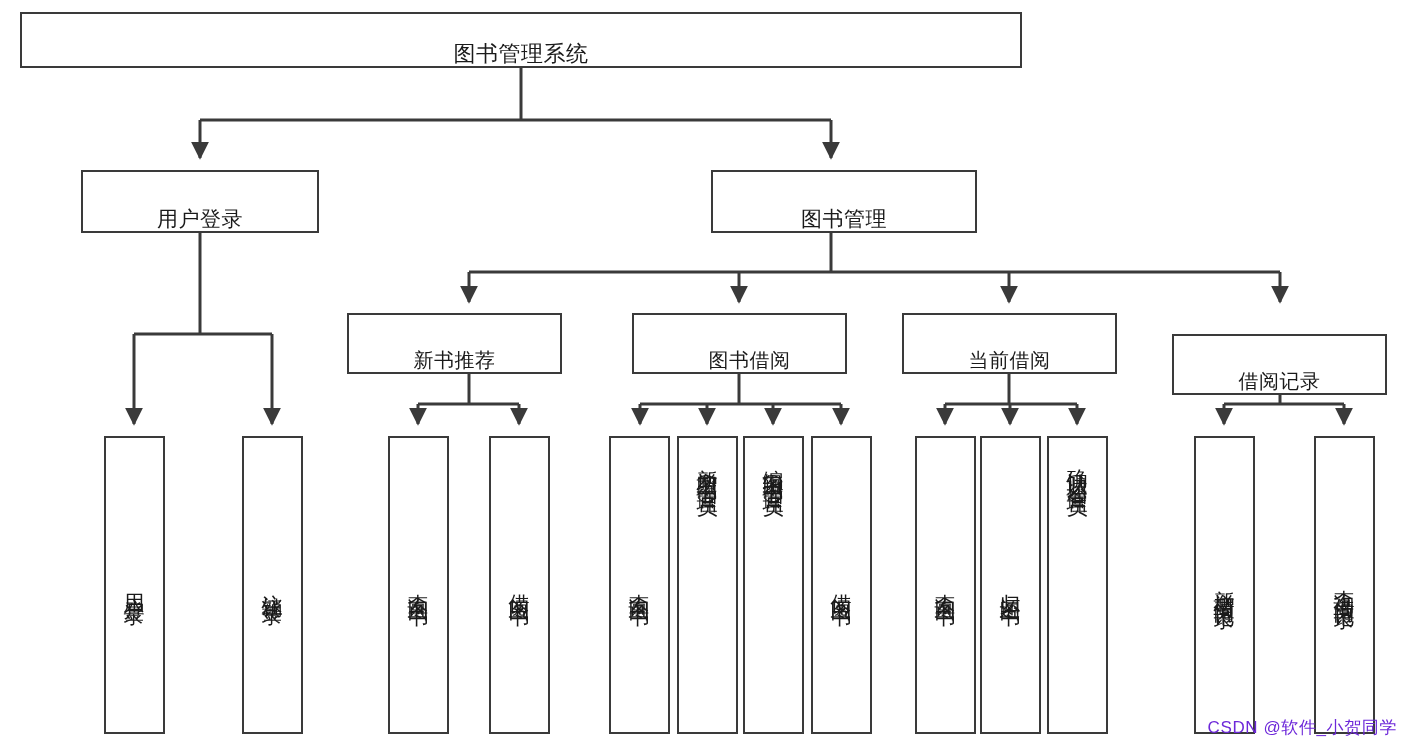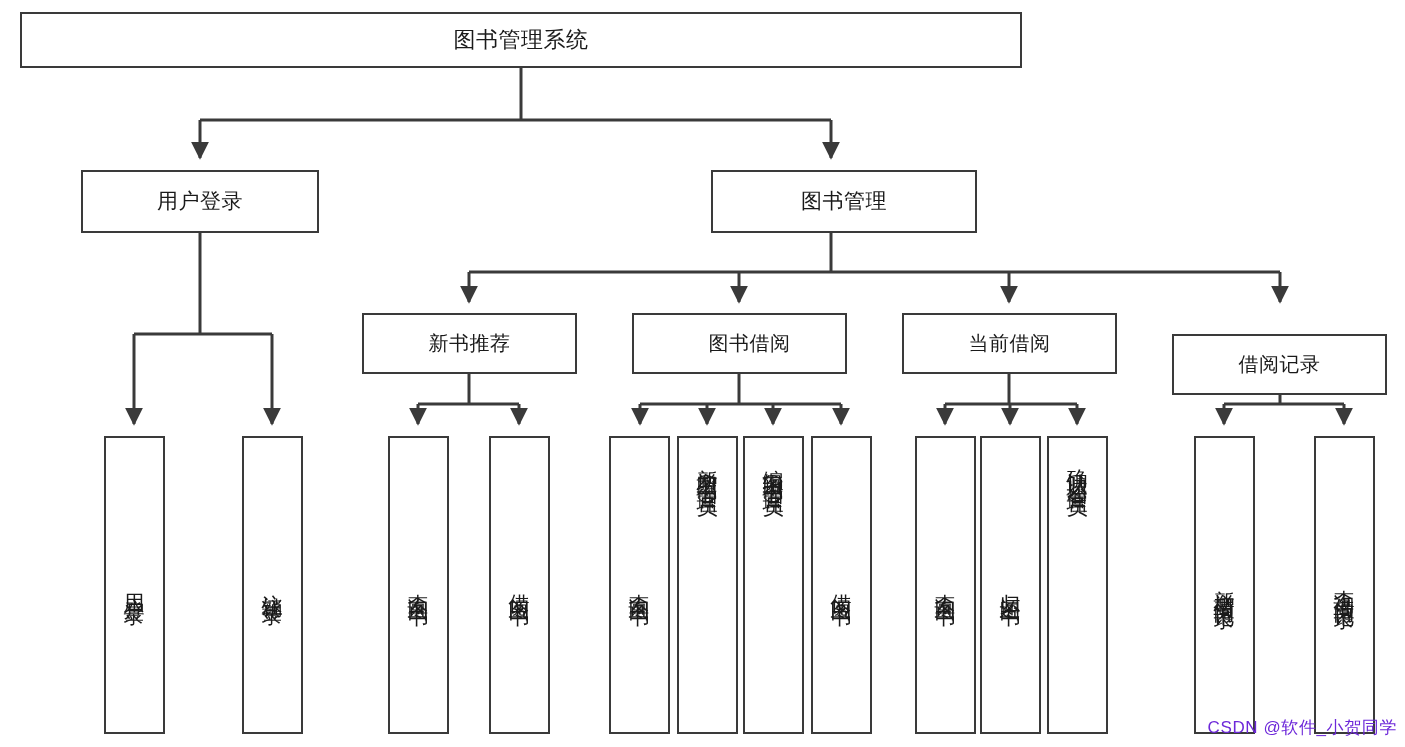--- a/index.html
+++ b/index.html
@@ -23,21 +23,21 @@
     top: 0;
     width: 1405px;
     height: 747px;
   }
   .node {
     position: absolute;
     box-sizing: border-box;
     background: #ffffff;
     border: 2.5px solid #3a3a3a;
     display: flex;
-    align-items: center;
+    align-items: flex-end;
     justify-content: center;
     color: #1a1a1a;
     z-index: 2;
   }
   .node-label {
     white-space: nowrap;
     line-height: 1.15;
     letter-spacing: 0.5px;
   }
   .node.level-0 .node-label { font-size: 22px; }
@@ -130,21 +130,21 @@
     <span class="node-label">图书管理系统</span>
   </div>
 
   <div class="node level-1" style="left:81px; top:170px; width:238px; height:63px;">
     <span class="node-label">用户登录</span>
   </div>
   <div class="node level-1" style="left:711px; top:170px; width:266px; height:63px;">
     <span class="node-label">图书管理</span>
   </div>
 
-  <div class="node level-2" style="left:362px; top:313px; width:215px; height:61px;">
+  <div class="node level-2" style="left:347px; top:313px; width:215px; height:61px;">
     <span class="node-label">新书推荐</span>
   </div>
   <div class="node level-2" style="left:632px; top:313px; width:215px; height:61px;padding-left:20px;">
     <span class="node-label">图书借阅</span>
   </div>
   <div class="node level-2" style="left:902px; top:313px; width:215px; height:61px;">
     <span class="node-label">当前借阅</span>
   </div>
   <div class="node level-2" style="left:1172px; top:313px; width:215px; height:61px;margin-top:21px;">
     <span class="node-label">借阅记录</span>

